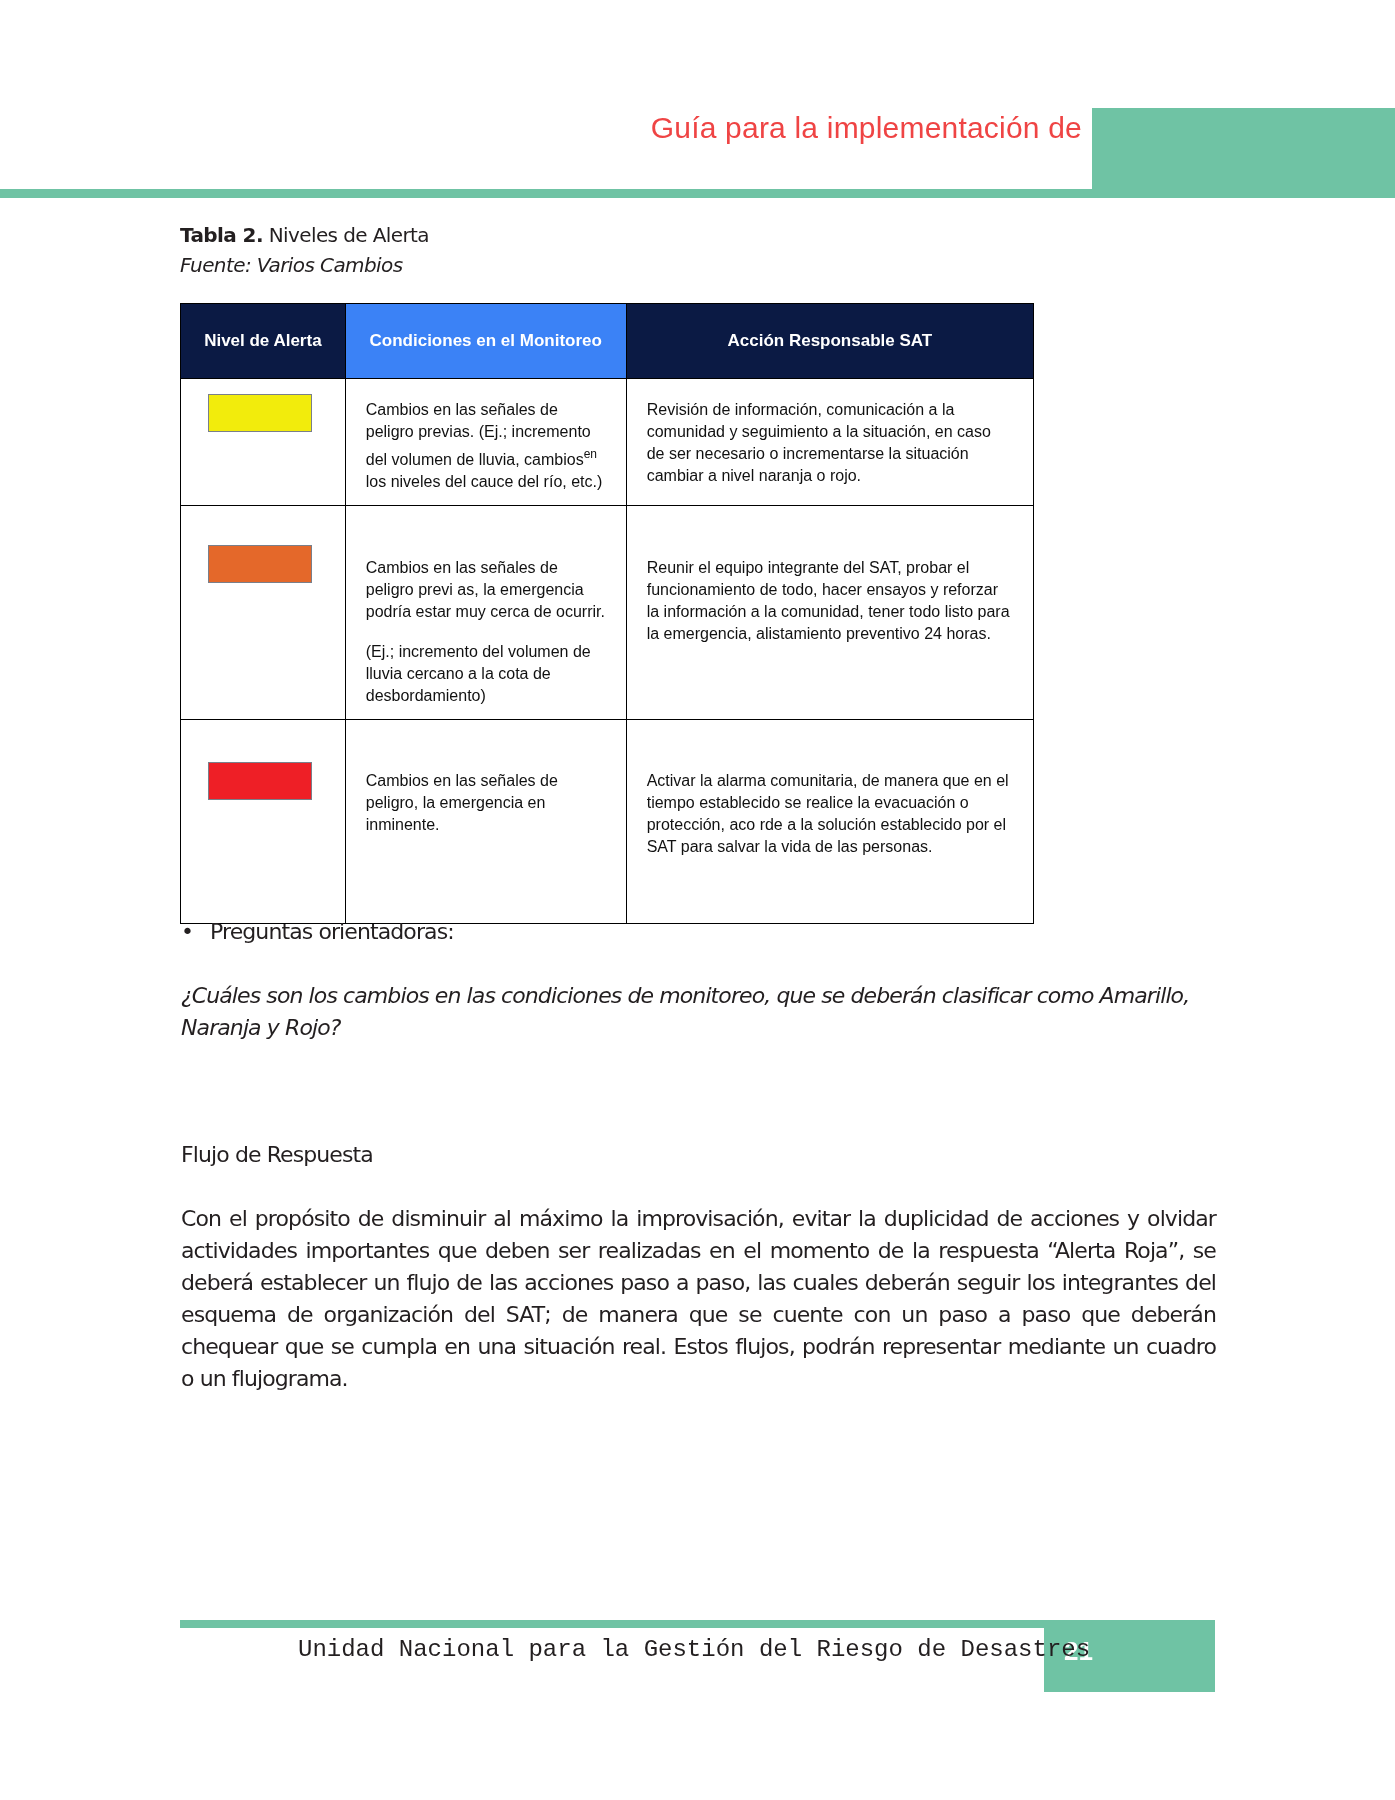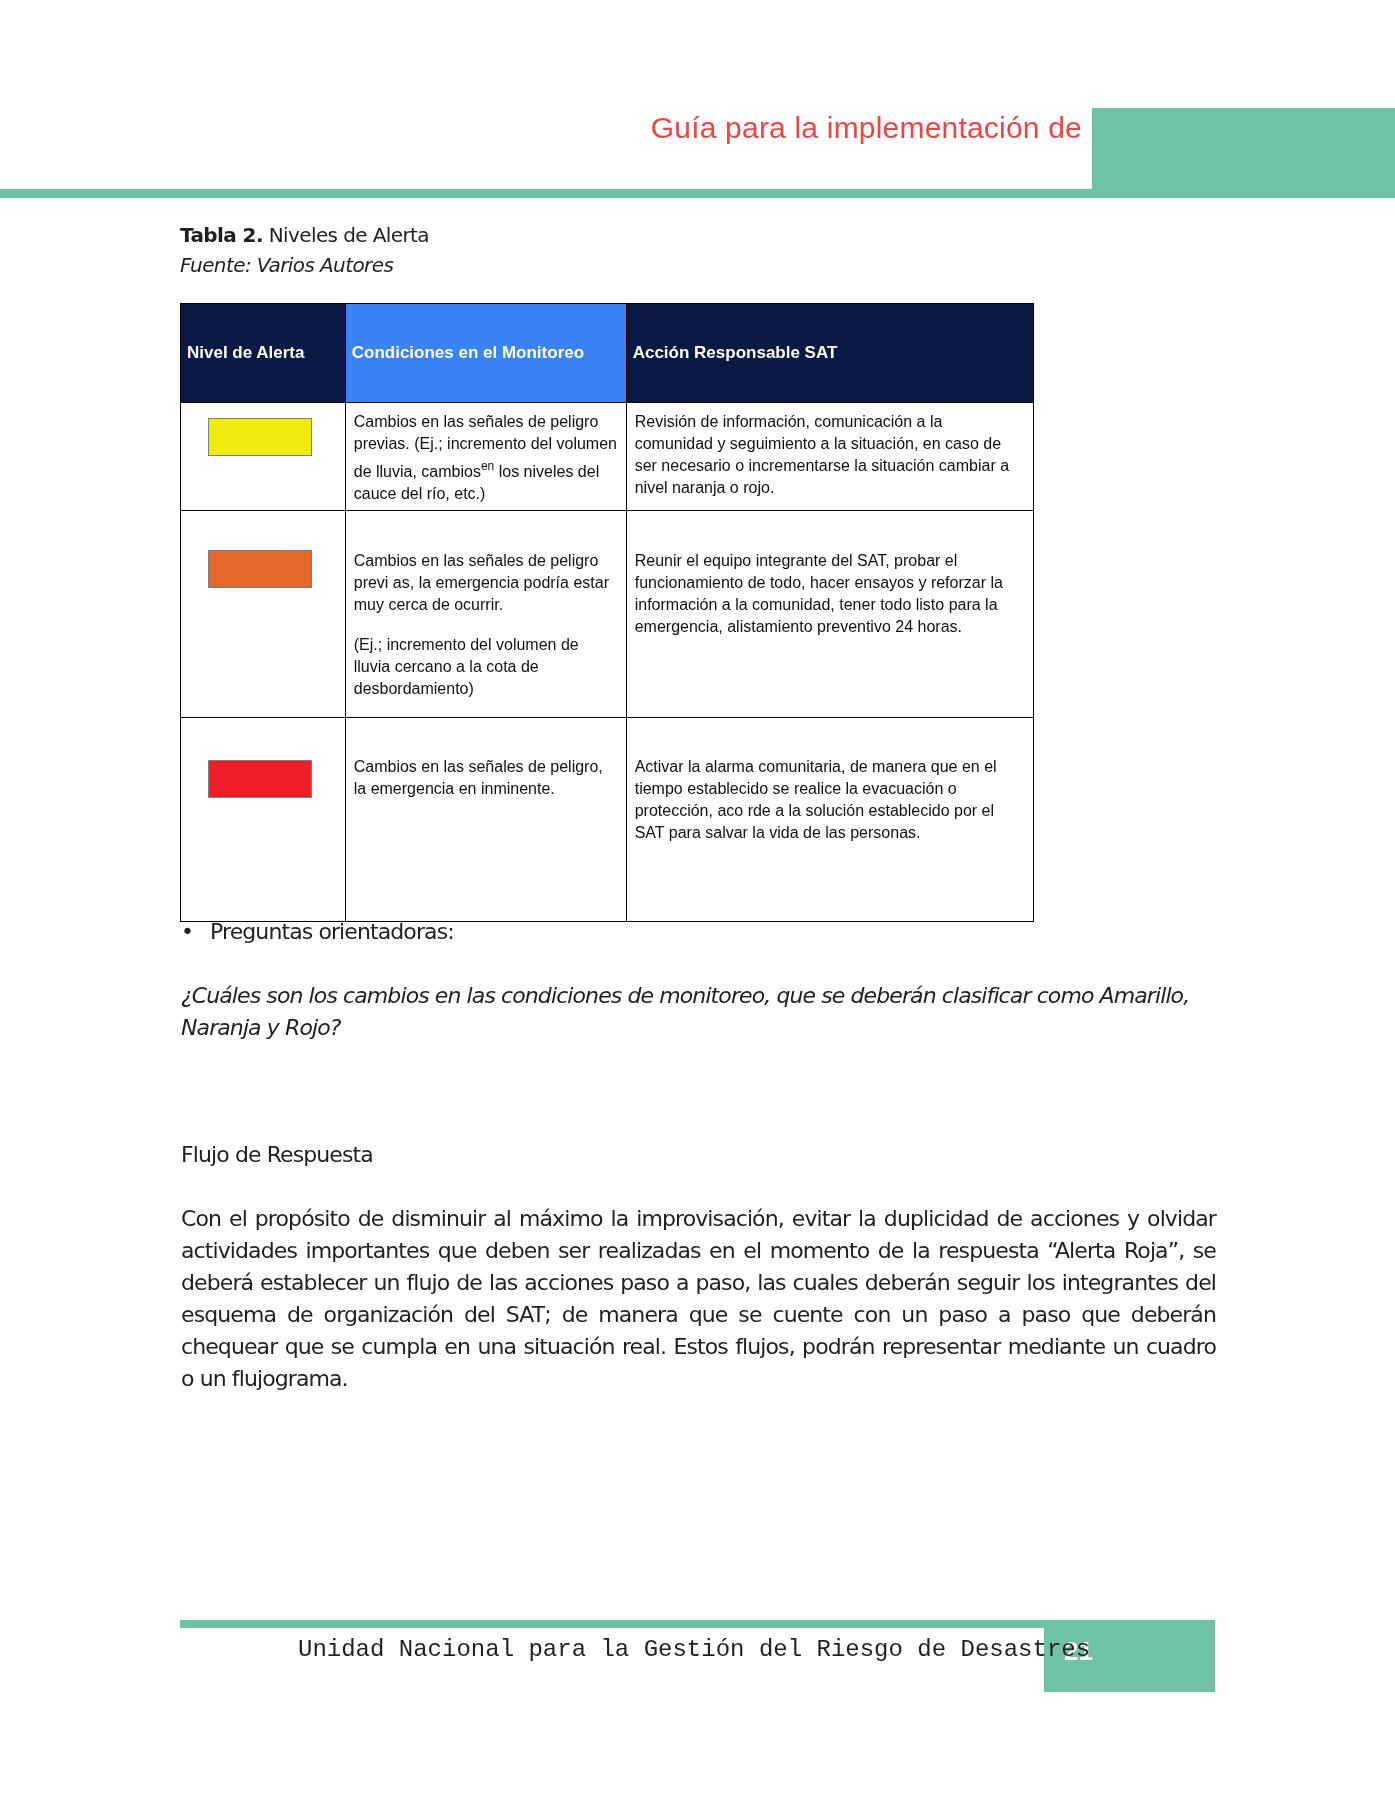--- a/index.html
+++ b/index.html
@@ -17,36 +17,36 @@
     
     .caption { position: absolute; left: 180px; top: 220px; font-family: "DejaVu Sans", sans-serif;
                font-size: 20px; line-height: 30px; color: #231f20; letter-spacing: -0.6px; }
     .caption .bold { font-weight: bold; }
     .caption .src { font-style: italic; }
 
     
     .tbl { position: absolute; left: 180px; top: 303px; width: 854px; border-collapse: collapse;
            font-family: "Liberation Sans", sans-serif; }
     .tbl th { background: #0b1a44; color: #ffffff; font-weight: bold; font-size: 17px; line-height: 24px;
-              text-align: left; border: 1px solid #000; padding: 16px 6px; height: 66px; }
+              text-align: center; border: 1px solid #000; padding: 4px 6px; height: 66px; }
     .tbl td { border: 1px solid #000; vertical-align: top; font-size: 16px; line-height: 22px;
               color: #111; padding: 0 8px; }
     .col1 { width: 150px; }
     .col2 { width: 265px; }
     .col3 { width: 390px; }
     .r1 td { height: 107px; }
     .r2 td { height: 206px; }
     .r3 td { height: 203px; }
     .swatch-cell { position: relative; padding: 0 !important; }
     .swatch { position: absolute; left: 27px; width: 104px; height: 38px; box-sizing: border-box;
               border: 1px solid #7a7f8a; }
     .r1 .cell-text { padding-top: 8px; }
     .r2 .cell-text { padding-top: 39px; }
     .r3 .cell-text { padding-top: 38px; }
-    .cell-text p { margin: 0; }
+    .cell-text p { margin: 12px; }
     .cell-text p + p { margin-top: 18px; }
     .sup { font-size: 12px; vertical-align: 7px; }
 
     
     .body-text { position: absolute; left: 181px; width: 1035px; font-family: "DejaVu Sans", sans-serif;
                  color: #231f20; letter-spacing: -0.9px; }
     .bullet-line { top: 916px; font-size: 22px; line-height: 32px; }
     .bullet-line .dot { display: inline-block; width: 29px; }
     .questions { top: 980px; font-size: 22px; line-height: 32px; font-style: italic; }
     .questions p { margin: 0; }
@@ -67,21 +67,21 @@
 <div class="hdr-block" style="background: rgb(111, 195, 164);"></div>
 <div class="hdr-bar" style="background: rgb(111, 195, 164);"></div>
 <div class="hdr-title">
   <div>Guía para  la implementación de</div>
 </div>
 
 <div class="caption">
   <div>
     <span class="bold">Tabla 2.</span><span> Niveles de Alerta</span>
   </div>
-  <div class="src">Fuente: Varios Autores</div>
+  <div class="src">Fuente: Varios Cambios</div>
 </div>
 
 <table class="tbl">
   <thead>
     <tr>
       <th class="col1" style="background: rgb(11, 26, 68);">Nivel  de Alerta</th>
       <th class="col2" style="background: #3b82f6;"><span>Condiciones en el Monitoreo</span></th>
       <th class="col3" style="background: rgb(11, 26, 68);">Acción Responsable SAT</th>
     </tr>
   </thead>

